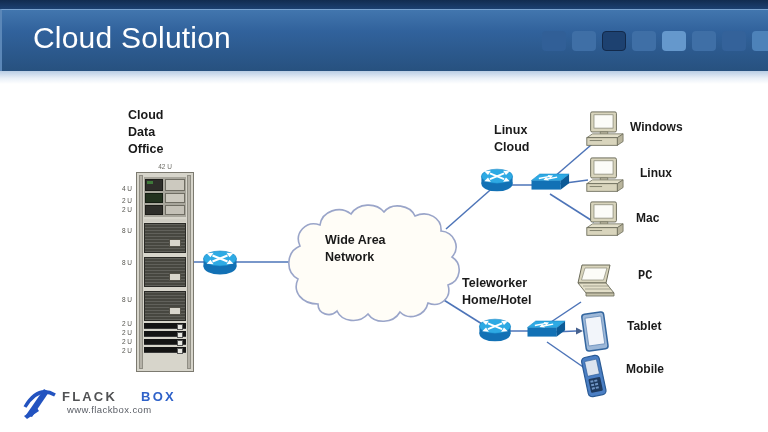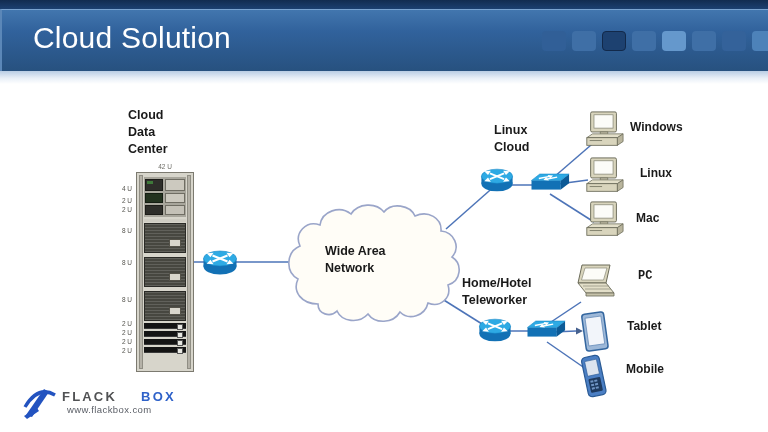--- a/index.html
+++ b/index.html
@@ -167,29 +167,29 @@
     <polygon points="576,327.5 583,331 576,334.5" fill="#46618f"></polygon>
     <path d="M 318 304 C 302 304 292 292 298 279 C 285 272 286 252 300 246
          C 294 233 306 220 320 225 C 322 211 340 205 351 214
          C 358 203 376 202 384 212 C 392 202 410 205 415 216
          C 428 210 442 218 441 231 C 454 232 461 247 452 257
          C 463 264 461 281 448 285 C 452 298 440 308 428 303
          C 425 316 409 321 400 312 C 393 324 375 324 368 314
          C 359 324 342 322 337 311 C 330 318 318 314 318 304 Z" fill="#fffdf7" stroke="#9aa5c9" stroke-width="1.6"></path>
   </svg>
 
-  <div class="diag-label" style="left:325px; top:243px; width:90px;">
+  <div class="diag-label" style="left:325px; top:232px; width:90px;">
     <div>Wide Area</div>
     <div>Network</div>
   </div>
 
   <div class="diag-label" style="left:128px; top:107px; width:74px;">
     <div>Cloud</div>
     <div>Data</div>
-    <div>Center</div>
+    <div>Office</div>
   </div>
   <div class="rack-cap">42 U</div>
 
   <span class="rack-u-label" style="top:185px;">4 U</span>
   <span class="rack-u-label" style="top:197px;">2 U</span>
   <span class="rack-u-label" style="top:206px;">2 U</span>
   <span class="rack-u-label" style="top:227px;">8 U</span>
   <span class="rack-u-label" style="top:259px;">8 U</span>
   <span class="rack-u-label" style="top:296px;">8 U</span>
   <span class="rack-u-label" style="top:320px;">2 U</span>
@@ -253,22 +253,22 @@
   <div class="dev" style="left:583px; top:200px;">
     <svg width="42" height="42">
         <use href="#sym-workstation"></use>
       </svg>
   </div>
   <span class="endpoint-label" style="left:630px; top:120px;">Windows</span>
   <span class="endpoint-label" style="left:640px; top:166px;">Linux</span>
   <span class="endpoint-label" style="left:636px; top:211px;">Mac</span>
 
   <div class="diag-label" style="left:462px; top:275px; width:92px;">
+    <div>Teleworker</div>
     <div>Home/Hotel</div>
-    <div>Teleworker</div>
   </div>
   <div class="dev" style="left:478px; top:318px;">
     <svg width="34" height="25">
         <use href="#sym-router"></use>
       </svg>
   </div>
   <div class="dev" style="left:522px; top:319px;">
     <svg width="44" height="26">
         <use href="#sym-switch"></use>
       </svg>

